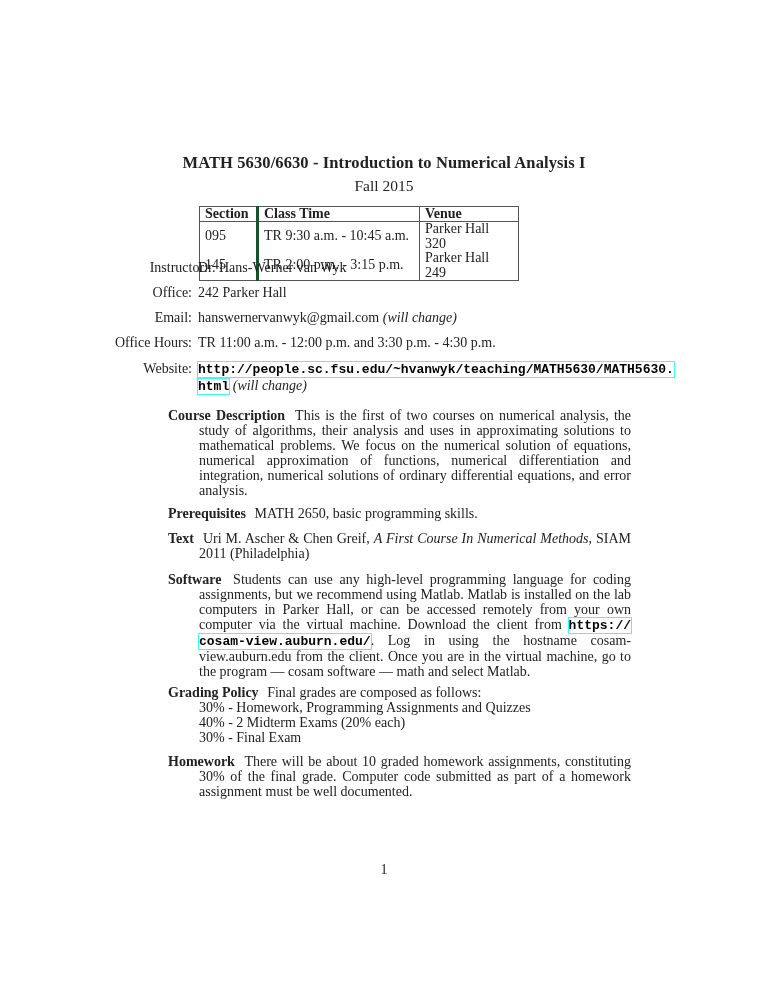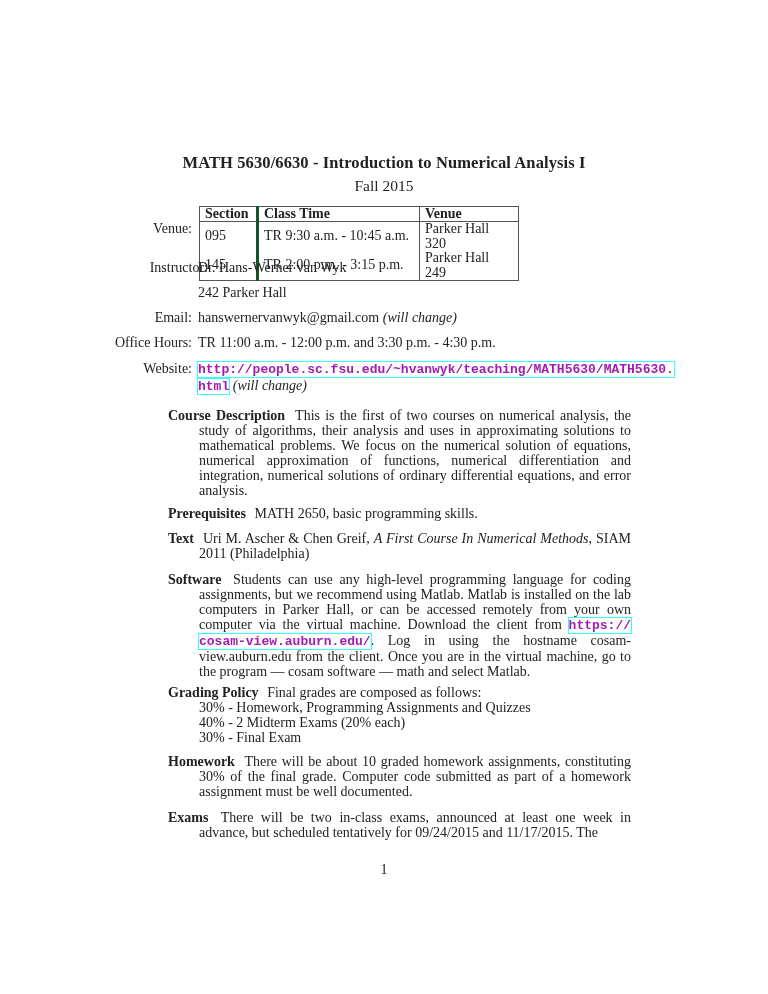--- a/index.html
+++ b/index.html
@@ -33,21 +33,21 @@
     }
     table.sched th {
       text-align: left; font-weight: bold; padding: 0 5px; height: 14px; line-height: 14px;
       border-bottom: 1px solid #555;
     }
     table.sched td { padding: 0 5px; height: 14px; line-height: 14.5px; }
     table.sched .c1 { width: 46px; border-right: 3px solid #14532d; }
     table.sched .c2 { width: 150px; border-right: 1px solid #555; }
     table.sched .c3 { width: 88px; }
     .mono { font-family: "Liberation Mono", "DejaVu Sans Mono", monospace; font-weight: bold; font-size: 13px; }
-    .link { outline: 1.5px solid #33ffff; outline-offset: 0px; color: #a21caf; text-decoration: none; }
+    .link { outline: 1.5px solid #33ffff; outline-offset: 0px; color: #000000; text-decoration: none; }
     .it { font-style: italic; }
     .para {
       position: absolute; left: 168px; width: 432px;
       font-family: "Liberation Serif", serif; font-size: 14px; line-height: 15px;
       text-align: justify; padding-left: 31px; text-indent: -31px;
     }
     .para .h { font-weight: bold; margin-right: 5px; }
     .para .line { display: block; text-indent: 0; }
     .pagenum {
       position: absolute; left: 0; width: 768px; top: 862px; text-align: center;
@@ -55,21 +55,20 @@
     }
   </style>
 </head>
 <body>
 
 <div class="page">
 
   <div class="title">MATH 5630/6630 - Introduction to Numerical Analysis I</div>
   <div class="subtitle">Fall 2015</div>
 
-  <div class="lab" style="top:221px;">Venue:</div>
   <table class="sched">
     <thead>
       <tr>
         <th class="c1">Section</th>
         <th class="c2">Class Time</th>
         <th class="c3">Venue</th>
       </tr>
     </thead>
     <tbody>
       <tr>
@@ -81,20 +80,21 @@
         <td class="c1">145</td>
         <td class="c2">TR 2:00 p.m. - 3:15 p.m.</td>
         <td class="c3">Parker Hall 249</td>
       </tr>
     </tbody>
   </table>
 
   <div class="lab" style="top:260px;padding-left:16px;">Instructor:</div>
   <div class="val" style="top:260px;">Dr. Hans-Werner van Wyk</div>
 
+  <div class="lab" style="top:285px;">Office:</div>
   <div class="val" style="top:285px;">242 Parker Hall</div>
 
   <div class="lab" style="top:310px;">Email:</div>
   <div class="val" style="top:310px;">
     <span>hanswernervanwyk@gmail.com</span>
     <span class="it">(will change)</span>
   </div>
 
   <div class="lab" style="top:335px;">Office Hours:</div>
   <div class="val" style="top:335px;">TR 11:00 a.m. - 12:00 p.m. and 3:30 p.m. - 4:30 p.m.</div>
@@ -135,19 +135,15 @@
     <span class="line">30% - Homework, Programming Assignments and Quizzes</span>
     <span class="line">40% - 2 Midterm Exams (20% each)</span>
     <span class="line">30% - Final Exam</span>
   </div>
 
   <div class="para" style="top:754px;">
     <span class="h">Homework</span>
     <span>There will be about 10 graded homework assignments, constituting 30% of the final grade. Computer code submitted as part of a homework assignment must be well documented.</span>
   </div>
 
-  <div class="para" style="top:810px;">
-    <span class="h">Exams</span>
-    <span>There will be two in-class exams, announced at least one week in advance, but scheduled tentatively for 09/24/2015 and 11/17/2015. The</span>
-  </div>
 
   <div class="pagenum">1</div>
 </div>
 
 </body></html>

